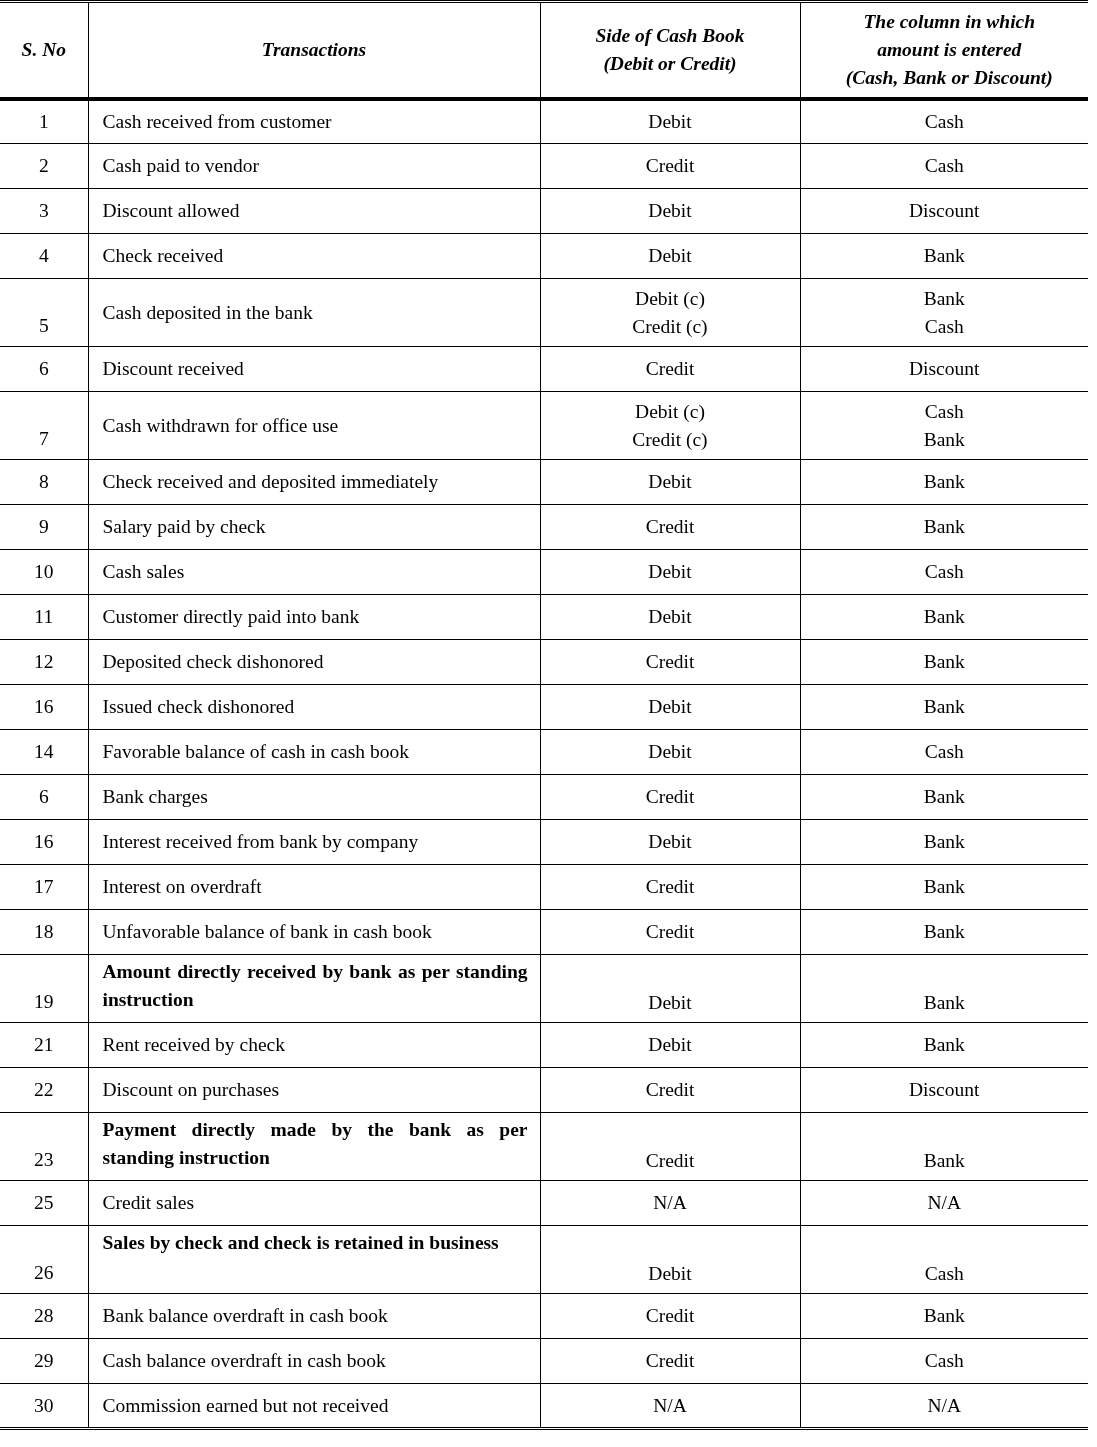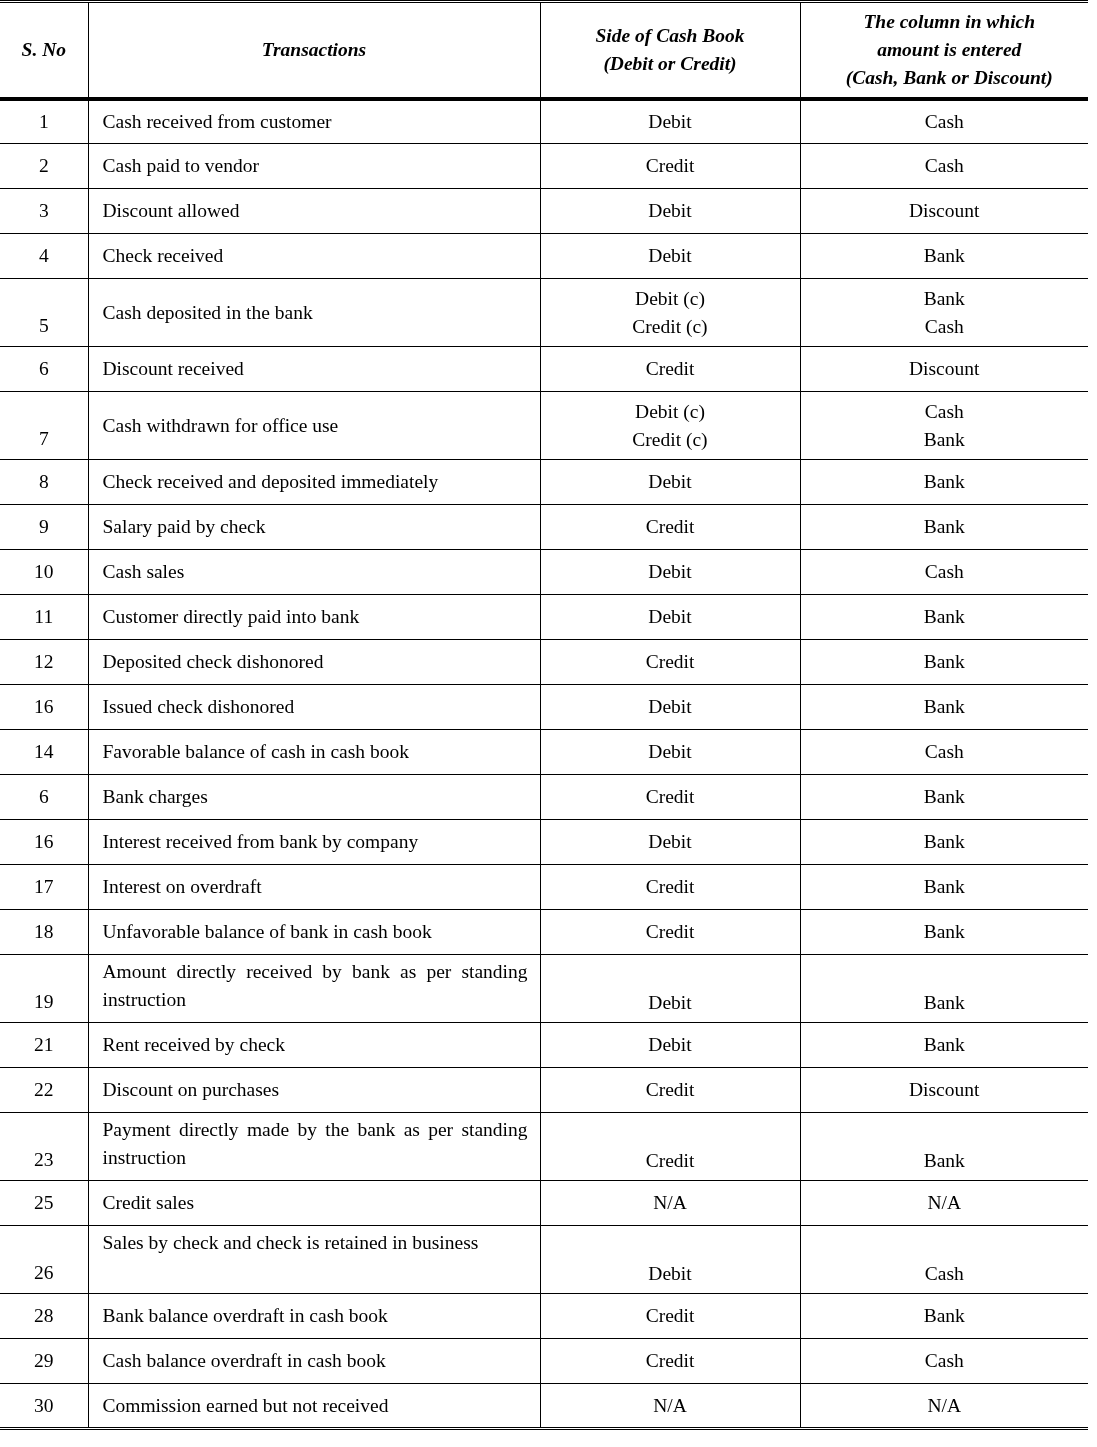--- a/index.html
+++ b/index.html
@@ -82,20 +82,21 @@
     padding-left: 14px;
     padding-right: 12px;
     vertical-align: middle;
     margin-top: 12px;
   }
   td.txn.justified {
     text-align: justify;
     text-align-last: left;
     vertical-align: top;
     padding-top: 3px;
+    font-weight: bold;
   }
   td.ctr {
     text-align: center;
     vertical-align: middle;
   }
   td.ctr.bottomval {
     vertical-align: bottom;
     padding-bottom: 5px;
   }
   .dual {

